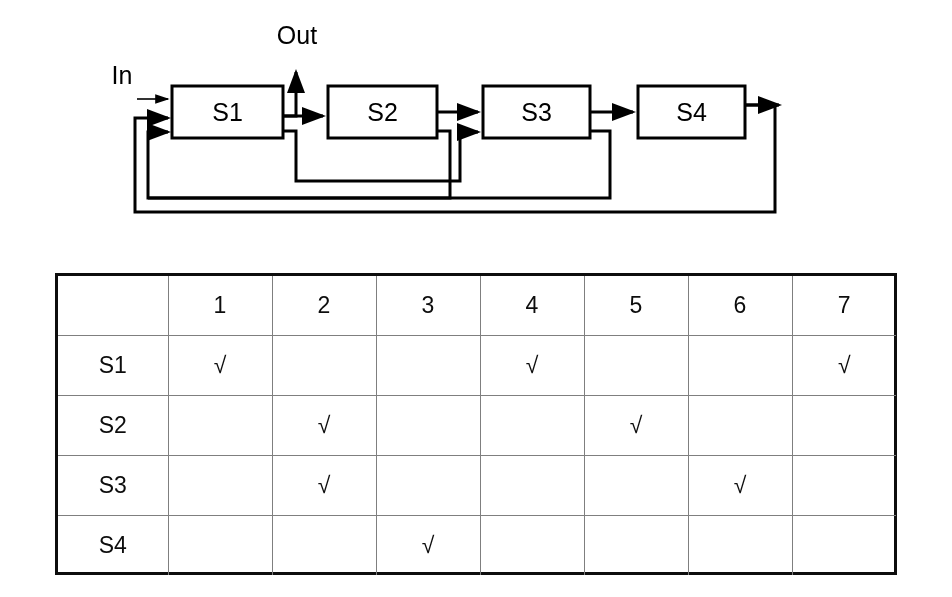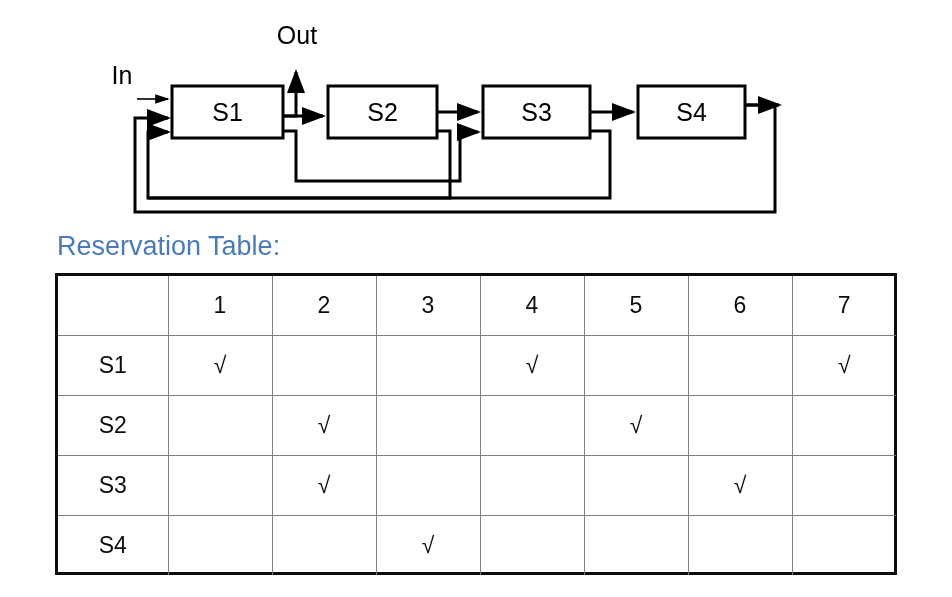--- a/index.html
+++ b/index.html
@@ -167,21 +167,20 @@
       </g>
 
       <g>
         <polyline points="745,105 775,105 775,212 135,212 135,118 168,118" fill="none" stroke="#000000" stroke-width="3" marker-end="url(#arrowhead)"></polyline>
         <line x1="745" y1="105" x2="779" y2="105" stroke="#000000" stroke-width="3" marker-end="url(#arrowhead)"></line>
       </g>
 
     </svg>
   </div>
 
-  <div id="reservation-heading">Reservation Table:</div>
 
   <div id="reservation-table-wrap">
     <table class="rt">
       <colgroup>
         <col class="c-first">
         <col class="c-cyc">
           <col class="c-cyc">
           <col class="c-cyc">
           <col class="c-cyc">
         <col class="c-cyc">

